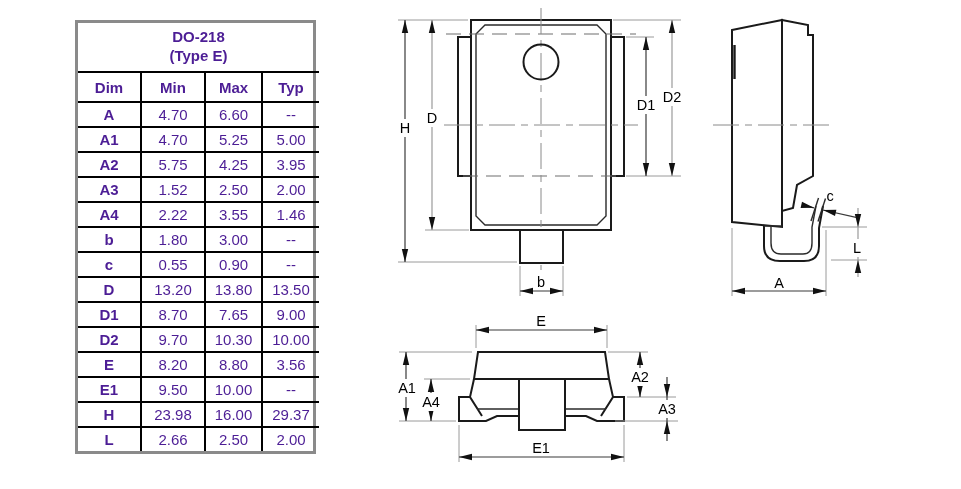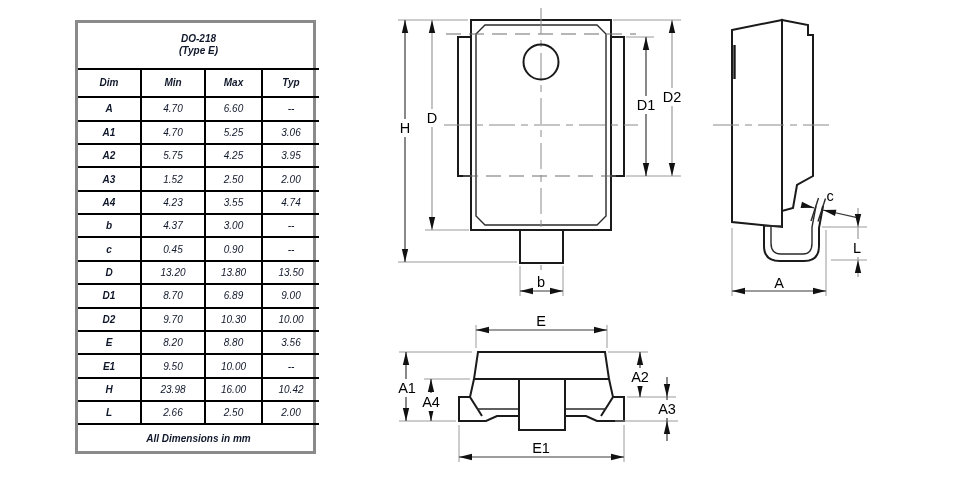--- a/index.html
+++ b/index.html
@@ -4,21 +4,21 @@
 <style>
   html,body{margin:0;padding:0;background:#fff;}
   .stage{position:relative;width:961px;height:489px;background:#fff;overflow:hidden;
          font-family:"Liberation Sans",sans-serif;}
   .drawing-svg{position:absolute;left:0;top:0;}
 
   
   .table-wrap{position:absolute;left:75px;top:20px;width:241px;height:434px;
               border:3px solid #8a8a8a;background:#fff;box-sizing:border-box;}
   .pkg-table{width:100%;height:100%;border-collapse:collapse;table-layout:fixed;
-             font-family:"Liberation Sans",sans-serif;font-size:10px;color:#0f172a;font-style:italic;}
+             font-family:"Liberation Sans",sans-serif;font-size:15px;color:#4c1d95;}
   .pkg-table td{border:2px solid #000;text-align:center;vertical-align:middle;padding:0;overflow:hidden;}
   .pkg-table tr:first-child td{border-top:none;}
   .pkg-table tr:last-child td{border-bottom:none;}
   .pkg-table td:first-child{border-left:none;}
   .pkg-table td:last-child{border-right:none;}
   .title-row td{font-weight:700;height:44px;line-height:1.25;}
   .title-row span{display:block;}
   .head-row td{font-weight:700;height:26px;margin-left:44px;}
   .data-row td{height:21px;font-weight:400;}
   .data-row td.dimcol{font-weight:700;}
@@ -245,62 +245,62 @@
       <tr class="data-row">
             <td class="dimcol">A</td>
             <td>4.70</td>
             <td>6.60</td>
             <td>--</td>
           </tr>
       <tr class="data-row">
             <td class="dimcol">A1</td>
             <td>4.70</td>
             <td>5.25</td>
-            <td>3.06</td>
+            <td>5.00</td>
           </tr>
       <tr class="data-row">
             <td class="dimcol">A2</td>
             <td>5.75</td>
             <td>4.25</td>
             <td>3.95</td>
           </tr>
       <tr class="data-row">
             <td class="dimcol">A3</td>
             <td>1.52</td>
             <td>2.50</td>
             <td>2.00</td>
           </tr>
       <tr class="data-row">
             <td class="dimcol">A4</td>
-            <td>4.23</td>
+            <td>2.22</td>
             <td>3.55</td>
-            <td>4.74</td>
+            <td>1.46</td>
           </tr>
       <tr class="data-row">
             <td class="dimcol">b</td>
-            <td>4.37</td>
+            <td>1.80</td>
             <td>3.00</td>
             <td>--</td>
           </tr>
       <tr class="data-row">
             <td class="dimcol">c</td>
-            <td>0.45</td>
+            <td>0.55</td>
             <td>0.90</td>
             <td>--</td>
           </tr>
       <tr class="data-row">
             <td class="dimcol">D</td>
             <td>13.20</td>
             <td>13.80</td>
             <td>13.50</td>
           </tr>
       <tr class="data-row">
             <td class="dimcol">D1</td>
             <td>8.70</td>
-            <td>6.89</td>
+            <td>7.65</td>
             <td>9.00</td>
           </tr>
       <tr class="data-row">
             <td class="dimcol">D2</td>
             <td>9.70</td>
             <td>10.30</td>
             <td>10.00</td>
           </tr>
       <tr class="data-row">
             <td class="dimcol">E</td>
@@ -311,28 +311,25 @@
       <tr class="data-row">
             <td class="dimcol">E1</td>
             <td>9.50</td>
             <td>10.00</td>
             <td>--</td>
           </tr>
       <tr class="data-row">
             <td class="dimcol">H</td>
             <td>23.98</td>
             <td>16.00</td>
-            <td>10.42</td>
+            <td>29.37</td>
           </tr>
       <tr class="data-row">
             <td class="dimcol">L</td>
             <td>2.66</td>
             <td>2.50</td>
             <td>2.00</td>
           </tr>
-      <tr class="foot-row">
-        <td colspan="4">All Dimensions in mm</td>
-      </tr>
       </tbody>
     </table>
   </div>
 
 </div>
 
 </body></html>

